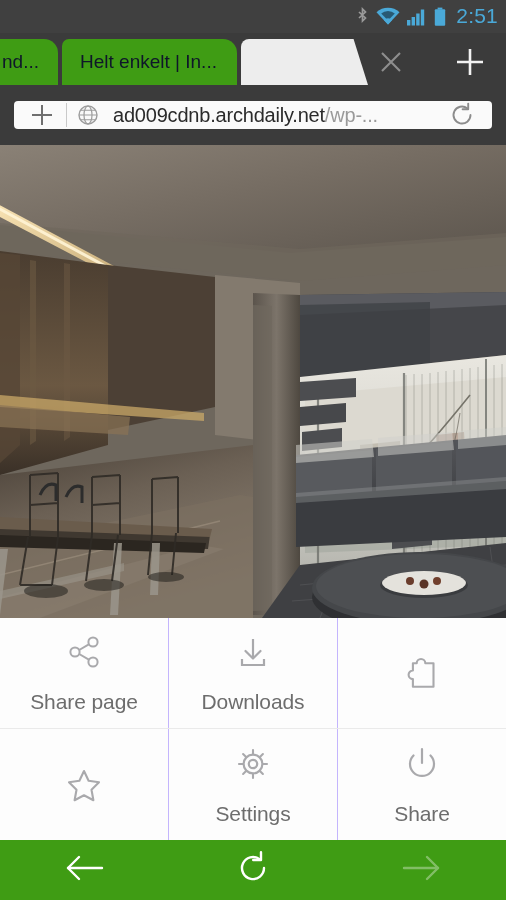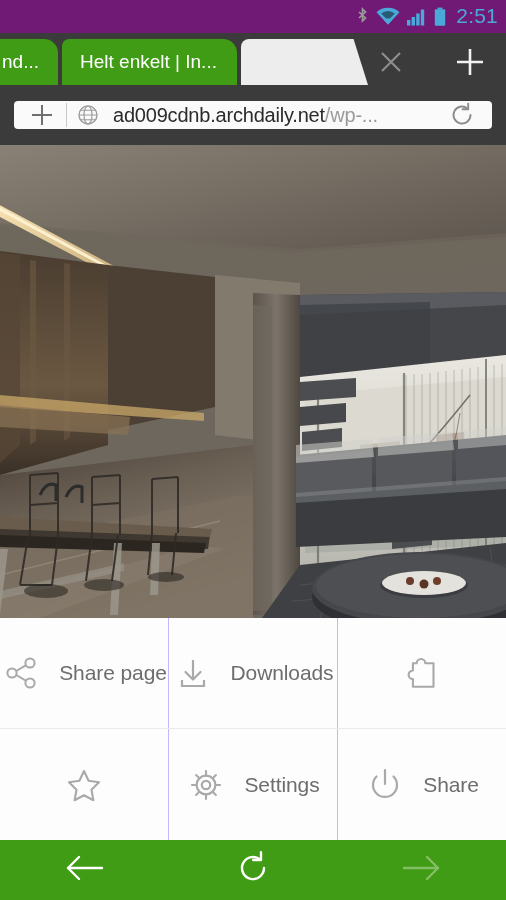--- a/index.html
+++ b/index.html
@@ -7,21 +7,21 @@
     width: 506px; height: 900px;
     background: #000;
     font-family: "Liberation Sans", sans-serif;
     overflow: hidden;
   }
   #app { position: relative; width: 506px; height: 900px; background:#000; }
 
   
   .statusbar {
     position: absolute; top: 0; left: 0; width: 506px; height: 33px;
-    background: #701a75; display: flex; align-items: center;
+    background: #404040; display: flex; align-items: center;
     justify-content: flex-end; padding-right: 8px; gap: 7px;
   }
   .st-icon { display: flex; align-items: center; }
   .st-time {
     color: #4aa9d8; font-size: 21px; letter-spacing: 0.2px;
     font-family: "Liberation Sans", sans-serif; padding-left: 3px; padding-bottom: 2px;
   }
 
   
   .tabstrip {
@@ -32,21 +32,21 @@
     position: absolute; top: 6px; height: 46px;
     display: flex; align-items: center;
     font-size: 19px;
   }
   .tab-green {
     background: #3f9c14;
     border-radius: 7px 14px 0 0;
   }
   .tab-0 { left: -42px; width: 100px; padding-left: 44px; }
   .tab-1 { left: 62px; width: 175px; padding-left: 18px; }
-  .tab-green .tab-label { color: #ffffff; white-space: nowrap; overflow: hidden; }
+  .tab-green .tab-label { color: #0f172a; white-space: nowrap; overflow: hidden; }
   .tab-active {
     left: 241px; width: 113px; background: #ededed;
     border-radius: 8px 16px 0 0;
   }
   .tab-active-skew {
     position: absolute; top: 6px; left: 330px; width: 38px; height: 46px;
     background: #ededed;
     clip-path: polygon(0 0, 62% 0, 100% 100%, 0 100%);
   }
   .tab-close {
@@ -86,21 +86,21 @@
   .photo { position: absolute; inset: 0; }
 
   
   .menu {
     position: absolute; top: 618px; left: 0; width: 506px; height: 222px;
     background: #fdfdfd;
   }
   .menu-row { display: flex; width: 506px; height: 111px; }
   .menu-row.first { border-bottom: 1px solid #eaeaea; }
   .menu-cell {
-    flex: 1; display: flex; flex-direction: row;
+    flex: 1; display: flex; flex-direction: column;
     align-items: center; justify-content: center; gap: 18px;
     position: relative;
   }
   .menu-cell + .menu-cell { border-left: 1px solid #c4b5fd; }
   .menu-label { font-size: 21px; color: #6d6d6d; letter-spacing: -0.1px; }
   .menu-icon { height: 40px; display: flex; align-items: flex-end; }
 
   
   .navbar {
     position: absolute; top: 840px; left: 0; width: 506px; height: 60px;

